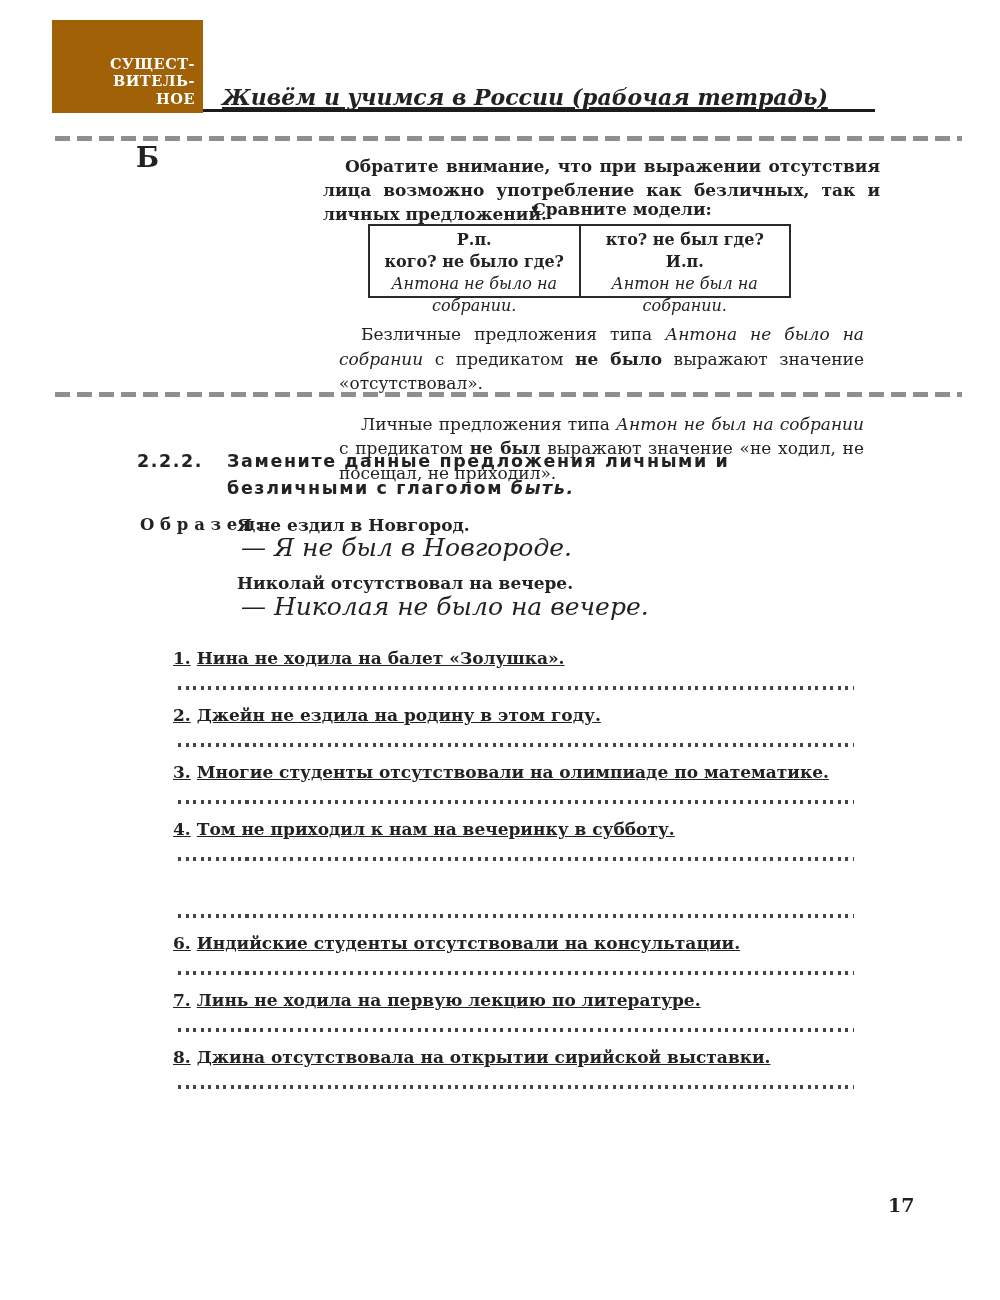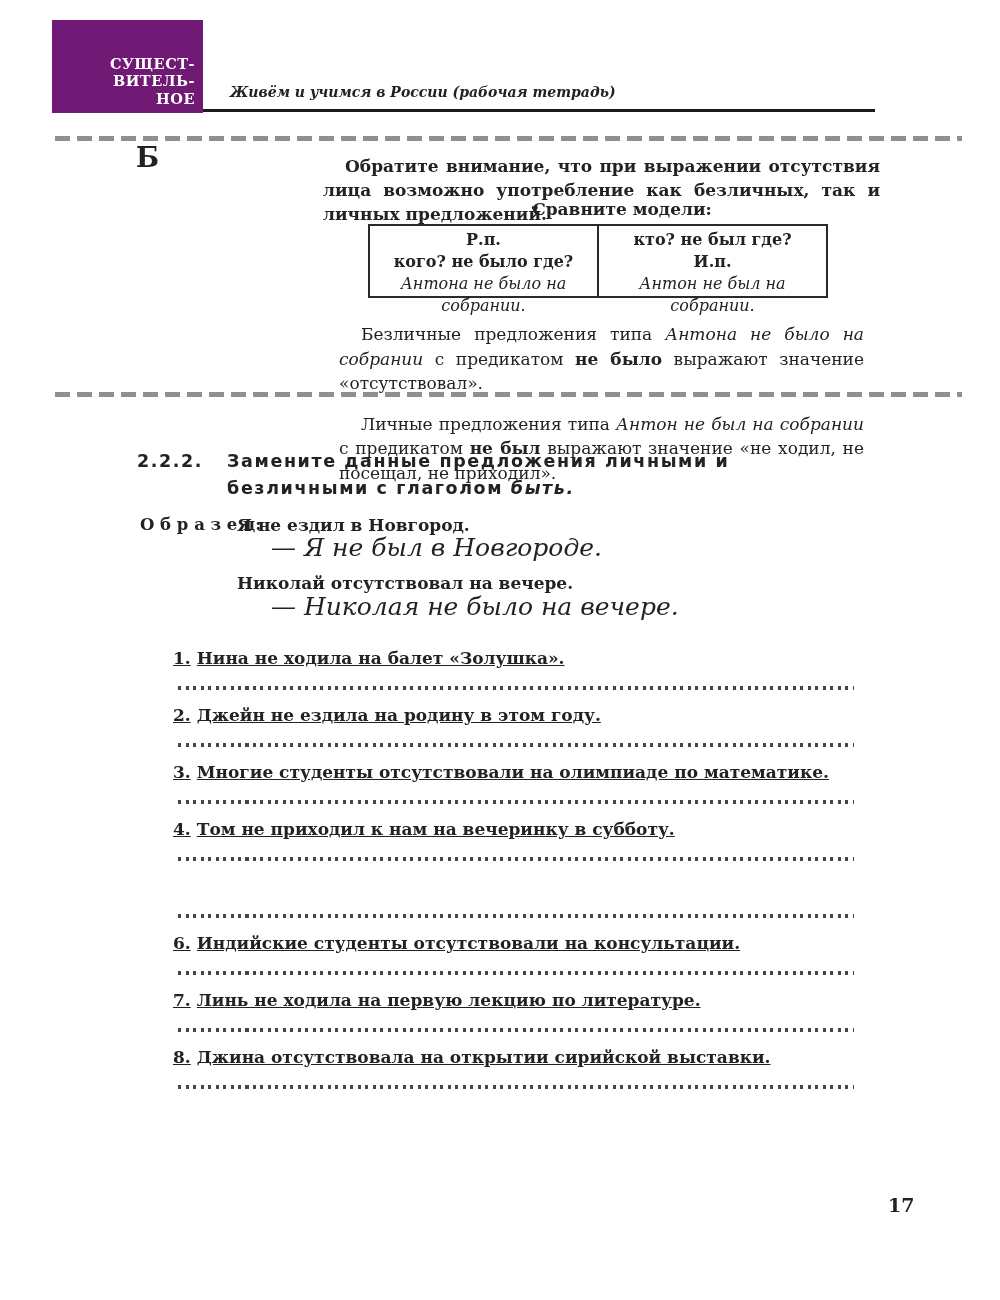--- a/index.html
+++ b/index.html
@@ -3,47 +3,47 @@
 <meta charset="utf-8">
 <style>
   html,body { margin:0; padding:0; background:#ffffff; }
   .page {
     position:relative; width:1000px; height:1300px; background:#ffffff;
     font-family:"DejaVu Serif","Liberation Serif",serif; color:#222225; overflow:hidden;
   }
   
   .gray-tab {
     position:absolute; left:52px; top:20px; width:151px; height:93px;
-    background:#701a75; color:#ffffff; box-sizing:border-box;
+    background:#a16207; color:#ffffff; box-sizing:border-box;
     display:flex; flex-direction:column; justify-content:flex-end; align-items:flex-end;
     padding:6px 8px; font-weight:bold; font-size:14.5px; line-height:17.5px; letter-spacing:0.5px;
     text-align:right;
   }
   .book-title {
-    position:absolute; left:230px; top:84px; font-style:italic; font-weight:bold; font-size:14px;
+    position:absolute; left:222px; top:84px; font-style:italic; font-weight:bold; font-size:22px;text-decoration:underline;
   }
   .header-rule { position:absolute; left:203px; top:109px; width:672px; height:3px; background:#1b1b1b; }
 
   .dash {
     position:absolute; height:5px;
     background:repeating-linear-gradient(to right,#8f8f8f 0 15px,transparent 15px 22px);
   }
   .dash-top { left:55px; top:136px; width:907px; }
   .dash-bottom { left:55px; top:392px; width:907px; }
 
   .marker { position:absolute; left:136px; top:142px; font-size:27px; font-weight:bold; }
 
   .intro {
     position:absolute; left:323px; top:154px; width:557px;
     font-size:17px; line-height:24px; font-weight:bold; text-align:justify; text-indent:22px;
   }
   .compare { position:absolute; left:368px; top:199px; width:508px; text-align:center; font-weight:bold; font-size:17px; }
 
   .model-table {
-    position:absolute; left:368px; top:224px; width:460px; height:74px;
+    position:absolute; left:368px; top:224px; width:423px; height:74px;
     border:2px solid #2a2a2a; box-sizing:border-box; display:flex;
   }
   .model-cell { flex:1; text-align:center; font-size:16px; line-height:22px; padding-top:3px; font-weight:bold; }
   .model-cell.right { border-left:2px solid #2a2a2a; }
   .model-example { font-weight:normal; font-style:italic; }
   .model-name { font-weight:normal; font-style:italic; }
 
   .explain { position:absolute; left:323px; top:306px; width:557px; font-size:17px; line-height:24.5px; text-align:justify; }
   .explain p { margin:16px; text-indent:22px; }
   .it { font-style:italic; }
@@ -52,21 +52,21 @@
   .ex-head {
     position:absolute; left:137px; top:448px; width:730px; display:flex;
     font-family:"DejaVu Sans","Liberation Sans",sans-serif; font-weight:bold;
     font-size:17.5px; line-height:27px; letter-spacing:1.6px;gap:12px;
   }
   .ex-num { margin-right:12px; white-space:nowrap; }
   .ex-title { width:645px; }
 
   .sample-label { position:absolute; left:140px; top:515px; font-weight:bold; font-size:16.5px; }
   .sample-given { position:absolute; left:237px; font-weight:bold; font-size:17px; }
-  .sample-answer { position:absolute; left:241px; font-size:25px; font-style:italic; white-space:nowrap;margin-left:30px; }
+  .sample-answer { position:absolute; left:241px; font-size:25px; font-style:italic; white-space:nowrap; }
 
   .item { position:absolute; left:173px; font-weight:bold; font-size:17px; white-space:nowrap;text-decoration:underline; }
   .item .num { margin-right:6px; }
   .dotline {
     position:absolute; left:178px; width:676px; height:3.5px;
     background:repeating-linear-gradient(to right,#44444a 0 3px,transparent 3px 7.5px);
   }
   .page-num { position:absolute; left:888px; top:1194px; font-weight:bold; font-size:19px; }
 </style>
 </head>

